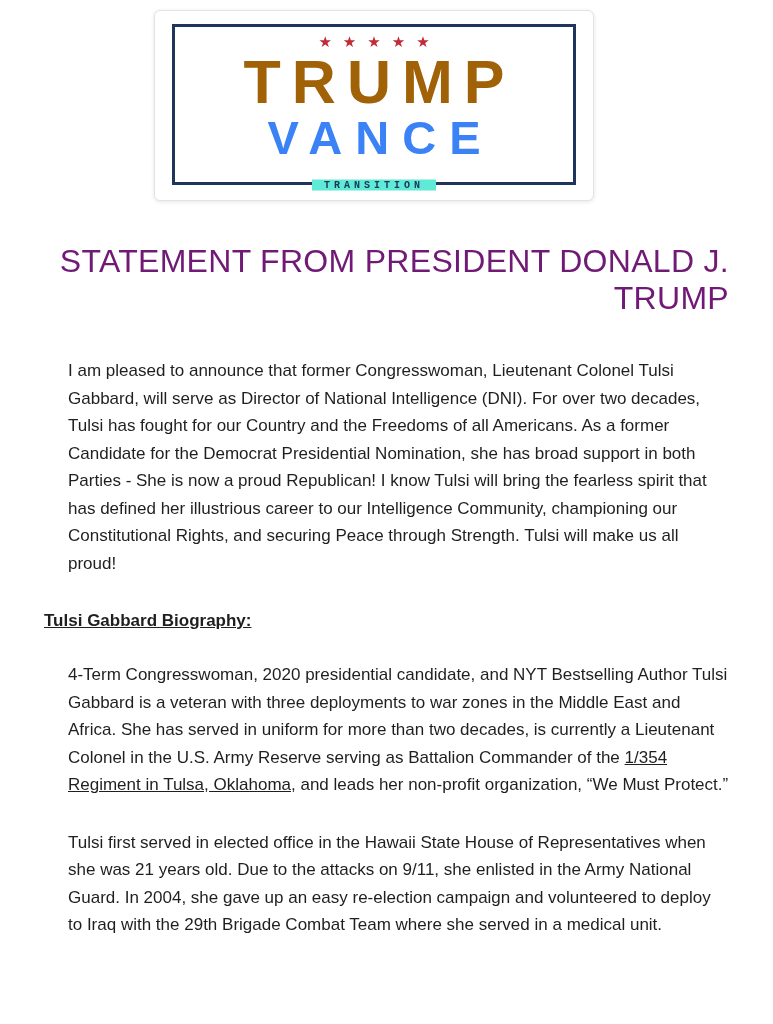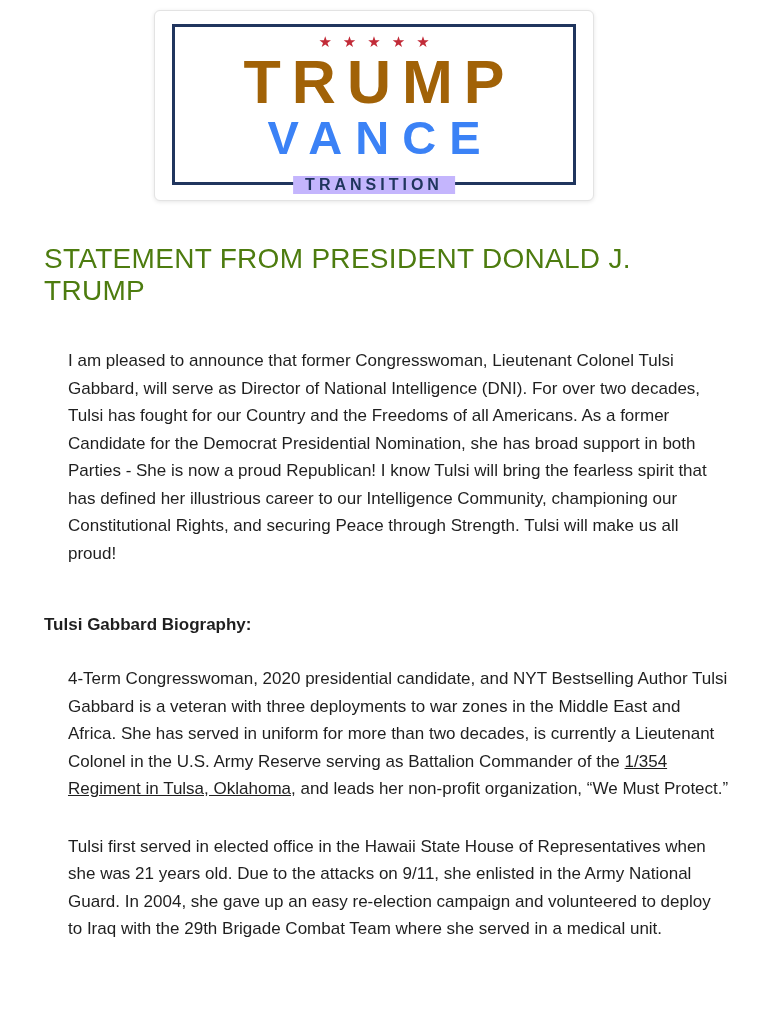--- a/index.html
+++ b/index.html
@@ -54,57 +54,59 @@
     font-weight: 700;
     letter-spacing: 13px;
     padding-left: 13px;
     line-height: 1.05;
   }
   .logo-transition {
     position: absolute;
     bottom: -3px;
     left: 50%;
     transform: translate(-50%, 50%);
-    background: #c4b5fd;
+    background: #5eead4;
     padding: 0 12px;
     color: #20355e;
-    font-size: 16px;
+    font-size: 10px;
     font-weight: 700;
     letter-spacing: 4px;
     white-space: nowrap;
+    font-family: Liberation Mono, monospace;
   }
 
   
   .content { padding: 0 44px; }
   .date-line {
     margin-top: 66px;
     text-align: center;
     color: #8f8f8f;
     font-size: 17px;
   }
   .statement-title {
     margin-top: 42px;
-    text-align: left;
-    color: #4d7c0f;
-    font-size: 28px;
+    text-align: right;
+    color: #701a75;
+    font-size: 32px;
     font-weight: 400;
     letter-spacing: 0.3px;
   }
   .para {
     margin-top: 30px;
     font-size: 17px;
     line-height: 27.5px;
     color: #1f1f1f;
     margin-left: 24px;
   }
   .para.first { margin-top: 40px; }
   .bio-heading {
-    margin-top: 48px;
+    margin-top: 34px;
     font-size: 17px;
     font-weight: 700;
+    text-decoration: underline;
     color: #1f1f1f;
   }
   .inline-link {
     color: #1f1f1f;
     text-decoration: underline;
     cursor: pointer;
   }
 </style>
 </head>
 <body>

